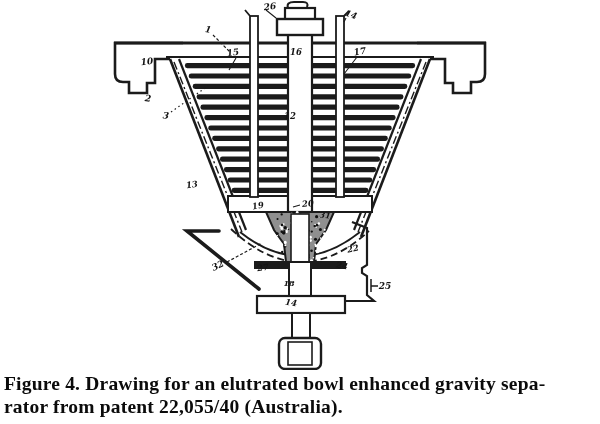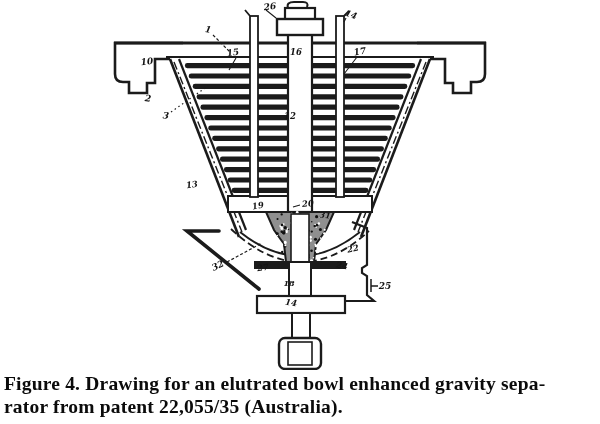--- a/index.html
+++ b/index.html
@@ -232,15 +232,15 @@
         <text x="353" y="249" class="ref" font-size="8.5" text-anchor="middle" dominant-baseline="middle" transform="rotate(-12 353 249)">22</text>
         <text x="342" y="266" class="ref" font-size="8.5" text-anchor="middle" dominant-baseline="middle" transform="rotate(10 342 266)">24</text>
         <text x="385" y="286" class="ref" font-size="9" text-anchor="middle" dominant-baseline="middle" transform="rotate(0 385 286)">25</text>
         <text x="289" y="284" class="ref" font-size="8" text-anchor="middle" dominant-baseline="middle" transform="rotate(0 289 284)">18</text>
         <text x="291" y="303" class="ref" font-size="8.5" text-anchor="middle" dominant-baseline="middle" transform="rotate(8 291 303)">14</text>
       </g>
   </svg>
 
   <div id="caption">
     <span>Figure 4.  Drawing for an elutrated bowl enhanced gravity sepa-</span><br>
-    <span>rator from patent 22,055/35 (Australia).</span>
+    <span>rator from patent 22,055/40 (Australia).</span>
   </div>
 </div>
 
 </body></html>

